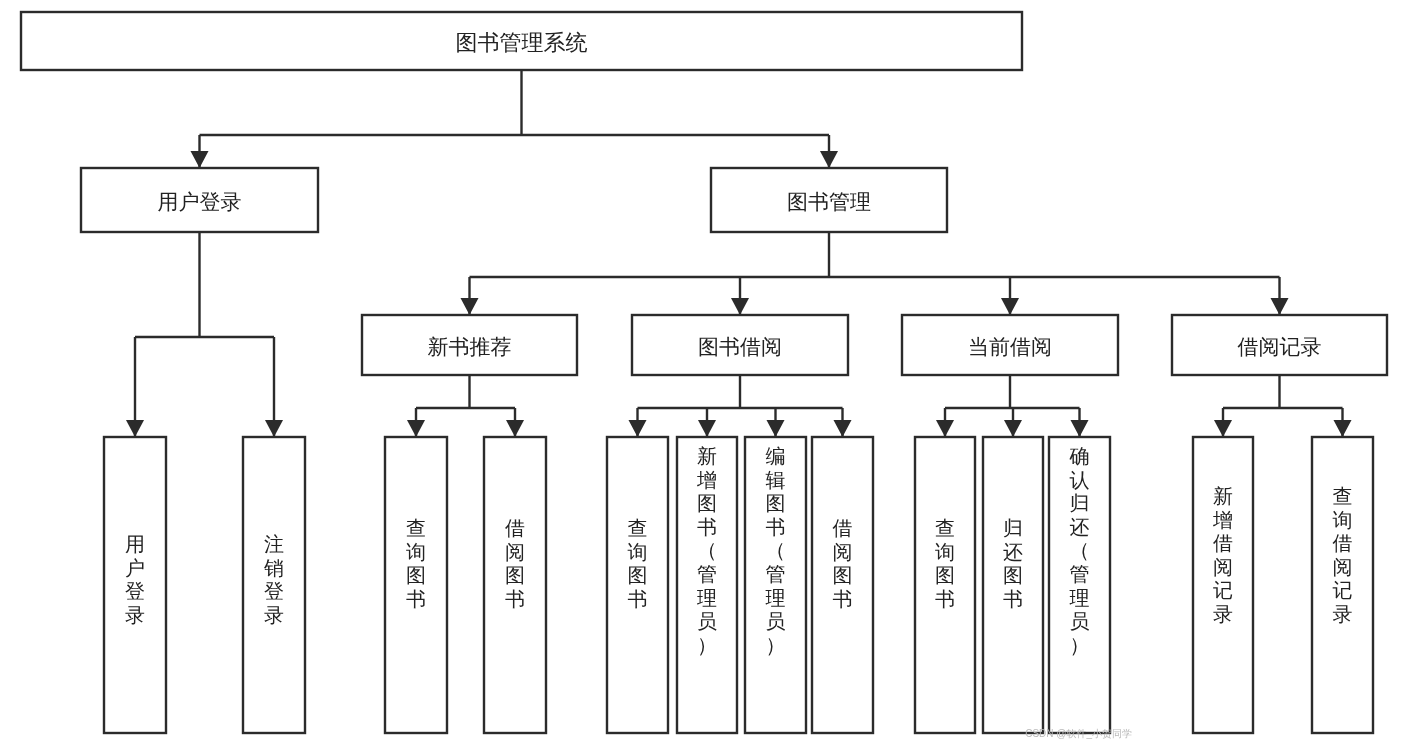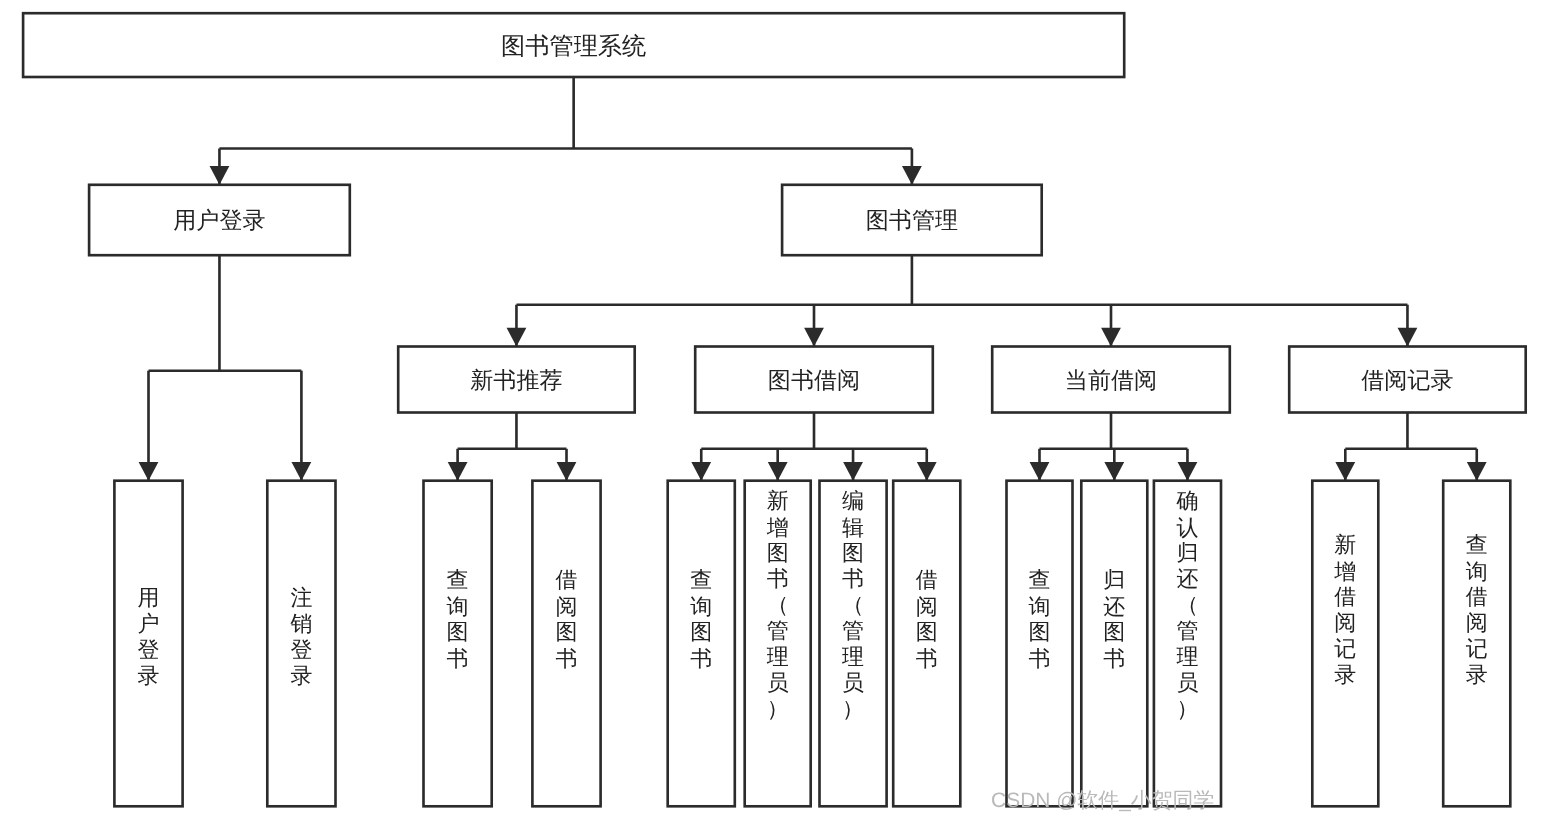--- a/index.html
+++ b/index.html
@@ -10,20 +10,21 @@
   body {
     width: 1405px;
     height: 747px;
     font-family: "Liberation Sans", "DejaVu Sans", sans-serif;
     overflow: hidden;
   }
   #diagram-root {
     position: relative;
     width: 1112px;
     height: 747px;
+    padding-left: 28px;
   }
   svg#diagram-svg {
     position: absolute;
     top: 0;
     left: 0;
     width: 1405px;
     height: 747px;
     display: block;
   }
   .node-box {
@@ -67,21 +68,21 @@
     font-family: "Liberation Sans", "DejaVu Sans", sans-serif;
   }
   .vlabel span {
     display: block;
     text-align: center;
   }
   .watermark {
     position: absolute;
     right: 8px;
     bottom: 6px;
-    font-size: 19px;
+    font-size: 10px;
     color: #b9b9b9;
     font-family: "Liberation Sans", "DejaVu Sans", sans-serif;
     white-space: nowrap;
   }
 </style>
 </head>
 <body>
 
 <div id="diagram-root">
 

